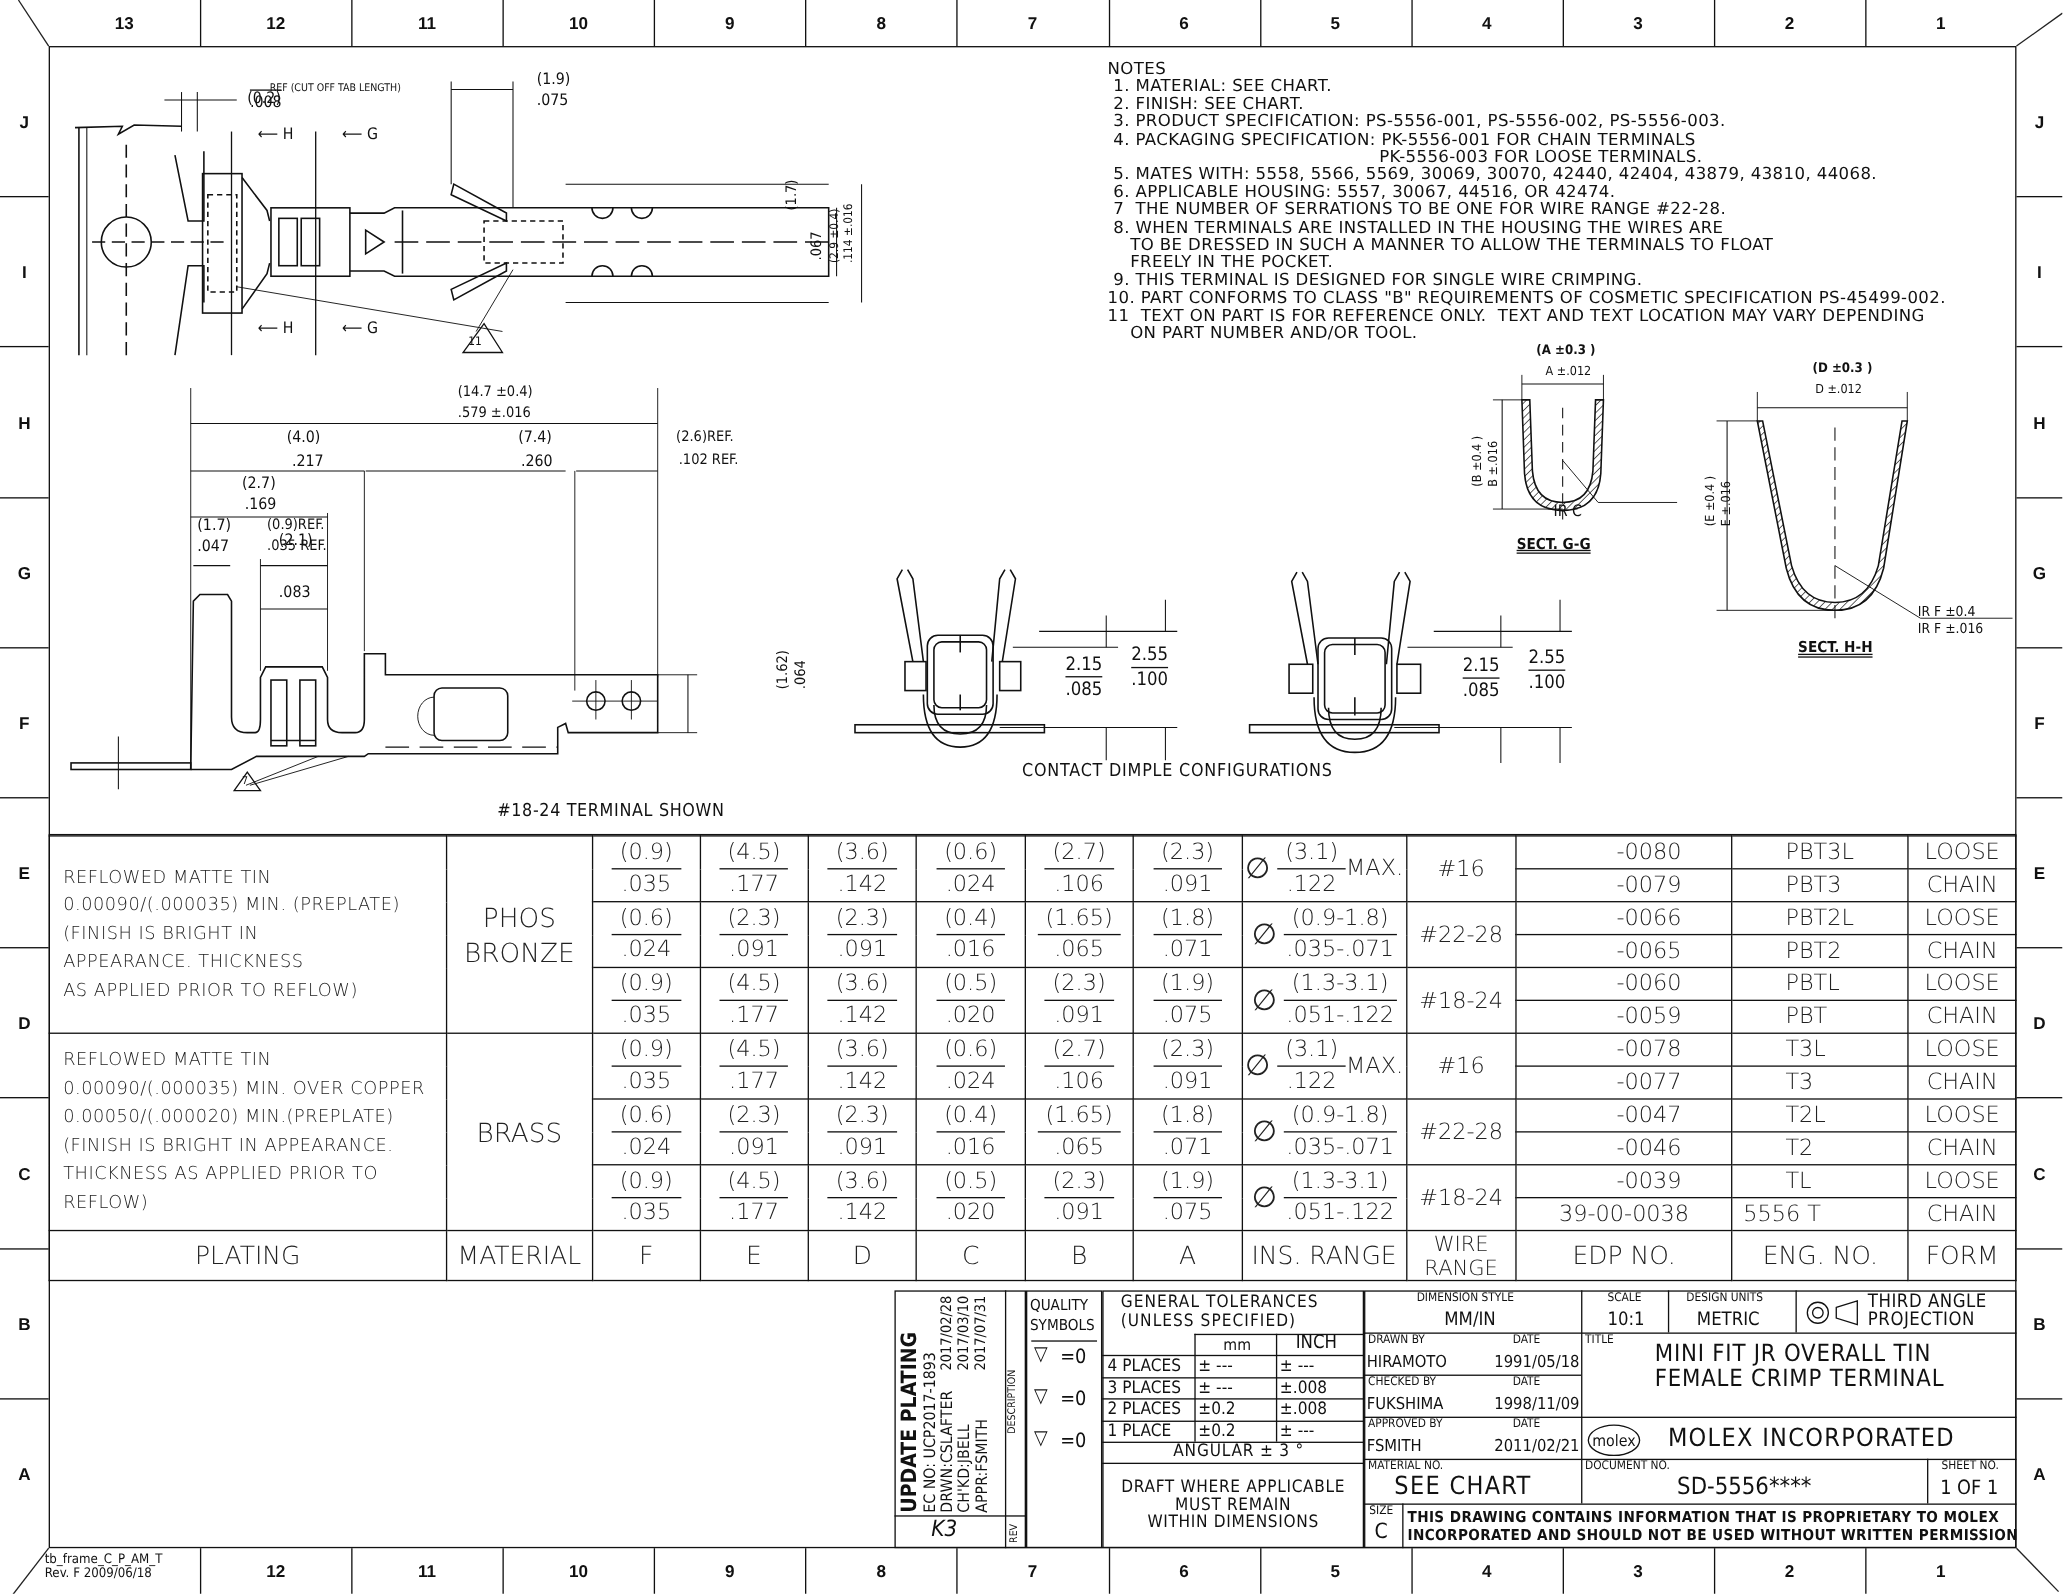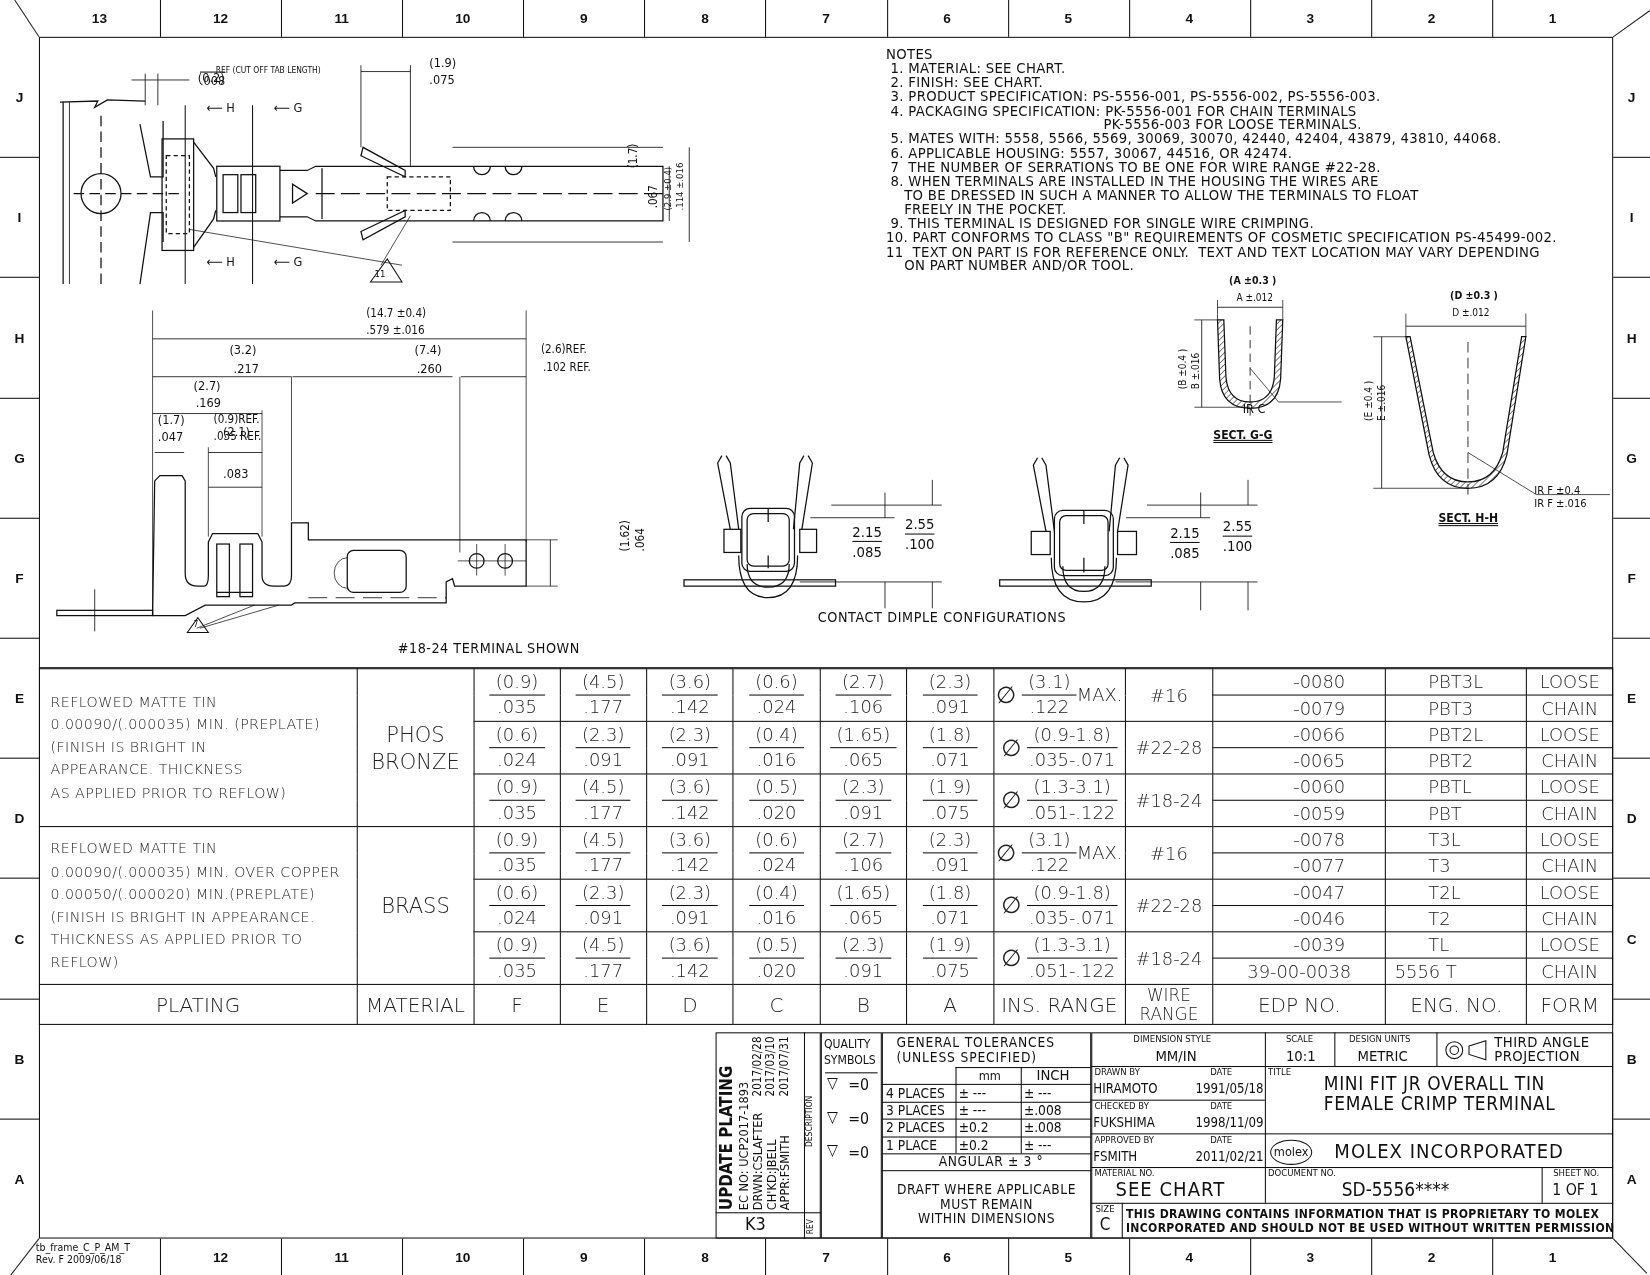--- a/index.html
+++ b/index.html
@@ -251,21 +251,21 @@
       <line x1="470" y1="272" x2="500" y2="272" stroke-width="0.7"></line>
       <line x1="493" y1="228" x2="493" y2="272" stroke-width="0.8"></line>
 
       <line x1="157" y1="312" x2="212" y2="290" stroke-width="0.7"></line>
       <line x1="160" y1="312" x2="235" y2="290" stroke-width="0.7"></line>
       <path d="M148 316 L158 302 L168 316 Z" stroke-width="1"></path>
     </g>
   </svg>
   <div class="t" style="left:348px;top:292px;font-size:11px;">(14.7 ±0.4)</div>
   <div class="t" style="left:348px;top:308px;font-size:11px;">.579 ±.016</div>
-  <div class="t" style="left:218px;top:326px;font-size:12px;">(3.2)</div>
+  <div class="t" style="left:218px;top:326px;font-size:12px;">(4.0)</div>
   <div class="t" style="left:222px;top:344px;font-size:12px;">.217</div>
   <div class="t" style="left:394px;top:326px;font-size:12px;">(7.4)</div>
   <div class="t" style="left:396px;top:344px;font-size:12px;">.260</div>
   <div class="t" style="left:514px;top:326px;font-size:11px;">(2.6)REF.</div>
   <div class="t" style="left:516px;top:344px;font-size:11px;">.102 REF.</div>
   <div class="t" style="left:184px;top:361px;font-size:12px;">(2.7)</div>
   <div class="t" style="left:186px;top:377px;font-size:12px;">.169</div>
   <div class="t" style="left:150px;top:393px;font-size:12px;">(1.7)</div>
   <div class="t" style="left:150px;top:409px;font-size:12px;">.047</div>
   <div class="t" style="left:203px;top:393px;font-size:11px;">(0.9)REF.</div>
@@ -577,21 +577,21 @@
   <div class="t" style="left:683px;top:1150px;font-size:16px;font-weight:bold;transform:rotate(-90deg);transform-origin:0 0;">UPDATE PLATING</div>
   <div class="t" style="left:701px;top:1150px;font-size:12px;transform:rotate(-90deg);transform-origin:0 0;">EC NO: UCP2017-1893</div>
   <div class="t" style="left:714px;top:1150px;font-size:12px;transform:rotate(-90deg);transform-origin:0 0;">DRWN:CSLAFTER</div>
   <div class="t" style="left:727px;top:1150px;font-size:12px;transform:rotate(-90deg);transform-origin:0 0;">CH'KD:JBELL</div>
   <div class="t" style="left:740px;top:1150px;font-size:12px;transform:rotate(-90deg);transform-origin:0 0;">APPR:FSMITH</div>
   <div class="t" style="left:714px;top:1042px;font-size:11px;transform:rotate(-90deg);transform-origin:0 0;">2017/02/28</div>
   <div class="t" style="left:727px;top:1042px;font-size:11px;transform:rotate(-90deg);transform-origin:0 0;">2017/03/10</div>
   <div class="t" style="left:740px;top:1042px;font-size:11px;transform:rotate(-90deg);transform-origin:0 0;">2017/07/31</div>
   <div class="t" style="left:766px;top:1090px;font-size:8px;transform:rotate(-90deg);transform-origin:0 0;">DESCRIPTION</div>
   <div class="t" style="left:767px;top:1173px;font-size:8px;transform:rotate(-90deg);transform-origin:0 0;">REV</div>
-  <div class="t" style="left:708px;top:1155px;font-size:17px;">K3</div>
+  <div class="t" style="left:708px;top:1155px;font-size:17px;font-style:italic;">K3</div>
 
   <div class="box" style="left:780px;top:981px;width:58px;height:196px;border-width:1.3px;"></div>
   <div class="t" style="left:783px;top:985px;font-size:11.5px;line-height:15px;white-space:pre;">QUALITY
 SYMBOLS</div>
   <div class="hl" style="left:784px;top:1019px;width:50px;"></div>
   <div id="qualityList">
       <div class="t" style="left:786px;top:1022px;font-size:15px;">▽</div>
       <div class="t" style="left:806px;top:1024px;font-size:15px;">=0</div>
       <div class="t" style="left:786px;top:1054px;font-size:15px;">▽</div>
       <div class="t" style="left:806px;top:1056px;font-size:15px;">=0</div>

